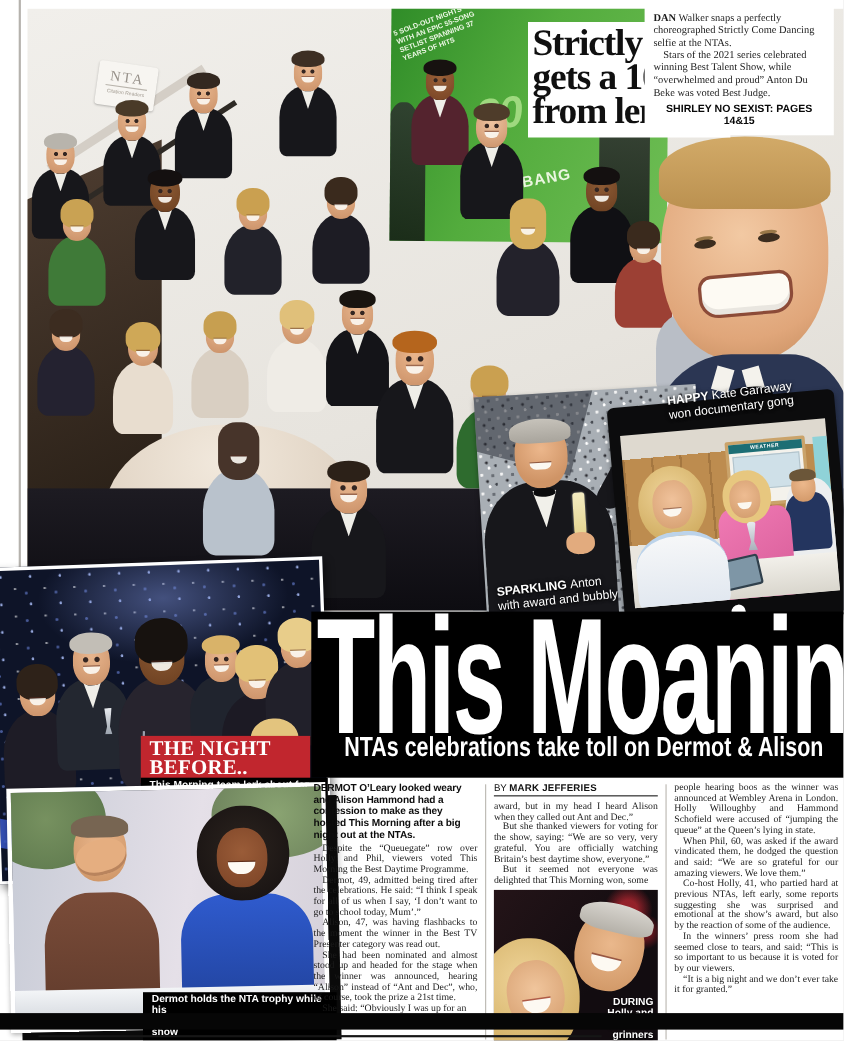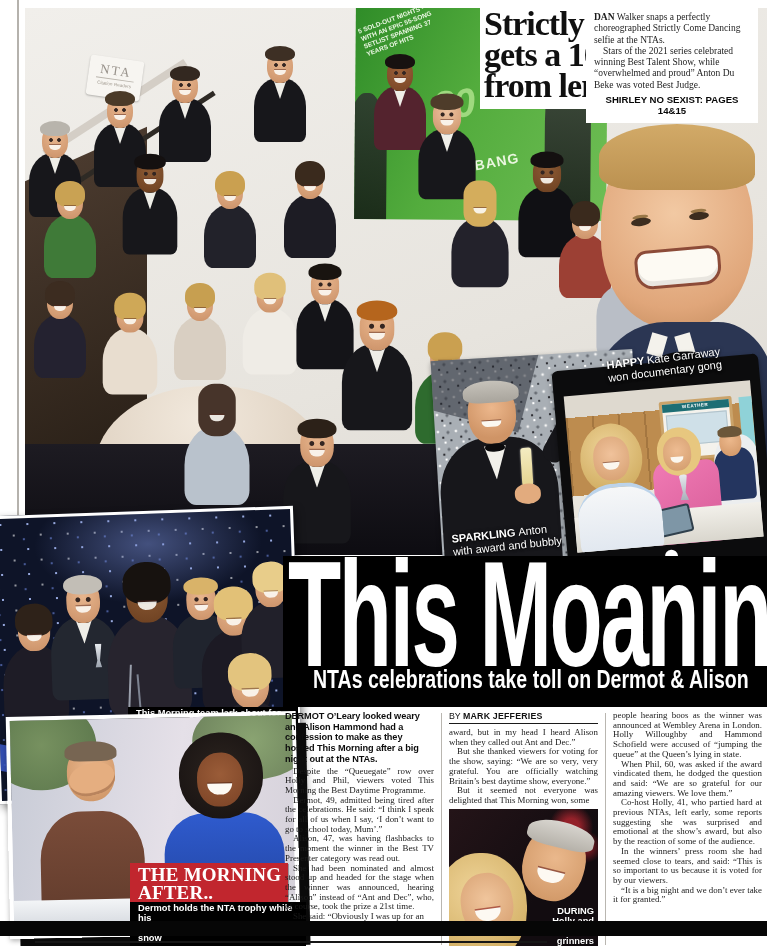--- a/index.html
+++ b/index.html
@@ -52,21 +52,21 @@
   .dan-head{position:absolute;left:8px;top:4px;width:152px;height:198px;border-radius:48% 48% 45% 45%;
      background:radial-gradient(circle at 48% 42%,#f2c9a3,#e0a67a 68%,#c28a5c)}
   .dan-head:before{content:"";position:absolute;left:-2px;top:-6px;width:156px;height:66px;background:linear-gradient(#d2aa68,#bb9150);border-radius:50% 50% 24% 24%}
   .dan-eye{position:absolute;width:20px;height:8px;background:#3c2d1f;border-radius:50%;box-shadow:0 -5px 0 -2px #9a7848}
   .dan-smile{position:absolute;left:42px;top:122px;width:80px;height:33px;background:#fdfaf3;border:3px solid #8c4b38;border-radius:12px 12px 18px 18px;transform:rotate(-5deg);box-shadow:inset 0 -5px 0 rgba(0,0,0,.08)}
   .dan-body{position:absolute;left:-8px;top:196px;width:190px;height:236px;background:linear-gradient(160deg,#2b3653 30%,#171f34);border-radius:42% 30% 0 0}
   .dan-collar{position:absolute;left:56px;top:208px;width:16px;height:22px;background:#f4f2ec;transform:rotate(16deg)}
   .dan-bow{position:absolute;left:62px;top:226px;width:48px;height:20px;background:#0b0b0d;border-radius:45%;transform:rotate(-7deg)}
 
   
-  .strictly-hed{left:480px;top:4px;width:176px;padding:4px 4px 8px;background:#fff;
+  .strictly-hed{left:480px;top:20px;width:176px;padding:4px 4px 8px;background:#fff;
       font-family:"Liberation Serif",serif;font-weight:bold;color:#101010;font-size:34px;line-height:31px;letter-spacing:-1px}
   .dan-box{left:586px;top:7px;width:156px;background:#fff;padding:5px 8px 6px;
       font-family:"Liberation Serif",serif;font-size:9.5px;line-height:11.3px;color:#1c1c1c}
   .dan-box p{margin:0}
   .dan-box .p2{text-indent:9px}
   .dan-box .kick{font-family:"Liberation Sans",sans-serif;font-weight:bold;font-size:9.6px;margin-top:3px;color:#080808;text-align:center}
 
   
   .photocap{color:#fff;font-weight:bold;font-size:11px;line-height:12.5px;text-shadow:0 1px 2px rgba(0,0,0,.85),0 0 4px rgba(0,0,0,.5);white-space:nowrap}
   .photocap .rest{font-weight:normal}
@@ -425,40 +425,40 @@
     <div class="abs nb-mic"></div>
     <div class="abs nb-mic2"></div>
     <div class="abs nb-blue"></div>
   </div>
 
   <div class="abs banner">
     <div class="banner-title">This Moaning</div>
     <div class="banner-sub">NTAs celebrations take toll on Dermot &amp; Alison</div>
   </div>
 
+  <div class="abs redlabel nb-label">
+    <div>THE NIGHT</div>
+    <div>BEFORE..</div>
+  </div>
   <div class="abs blkcap nb-cap">
     <div>This Morning team lark about for</div>
 
     <div>cameras as they collect the award</div>
   </div>
 
   <div class="abs ma">
     <div class="abs ma-leaf1"></div>
     <div class="abs ma-leaf2"></div>
     <div class="abs ma-dermot-body"></div>
     <div class="abs ma-dermot-head"></div>
     <div class="abs ma-hand"></div>
     <div class="abs ma-alison-body"></div>
     <div class="abs ma-alison-hair"></div>
     <div class="abs ma-alison-face"></div>
     <div class="abs ma-counter"></div>
-  </div>
-  <div class="abs redlabel ma-label">
-    <div>THE MORNING</div>
-    <div>AFTER..</div>
   </div>
   <div class="abs blkcap ma-cap">
     <div>Dermot holds the NTA trophy while his</div>
     <div>co-host Alison holds court on the show</div>
   </div>
 
   <div class="abs article">
     <div class="acol">
       <p class="lead">DERMOT O’Leary looked weary and Alison Hammond had a confession to make as they hosted This Morning after a big night out at the NTAs.</p>
       <div>

